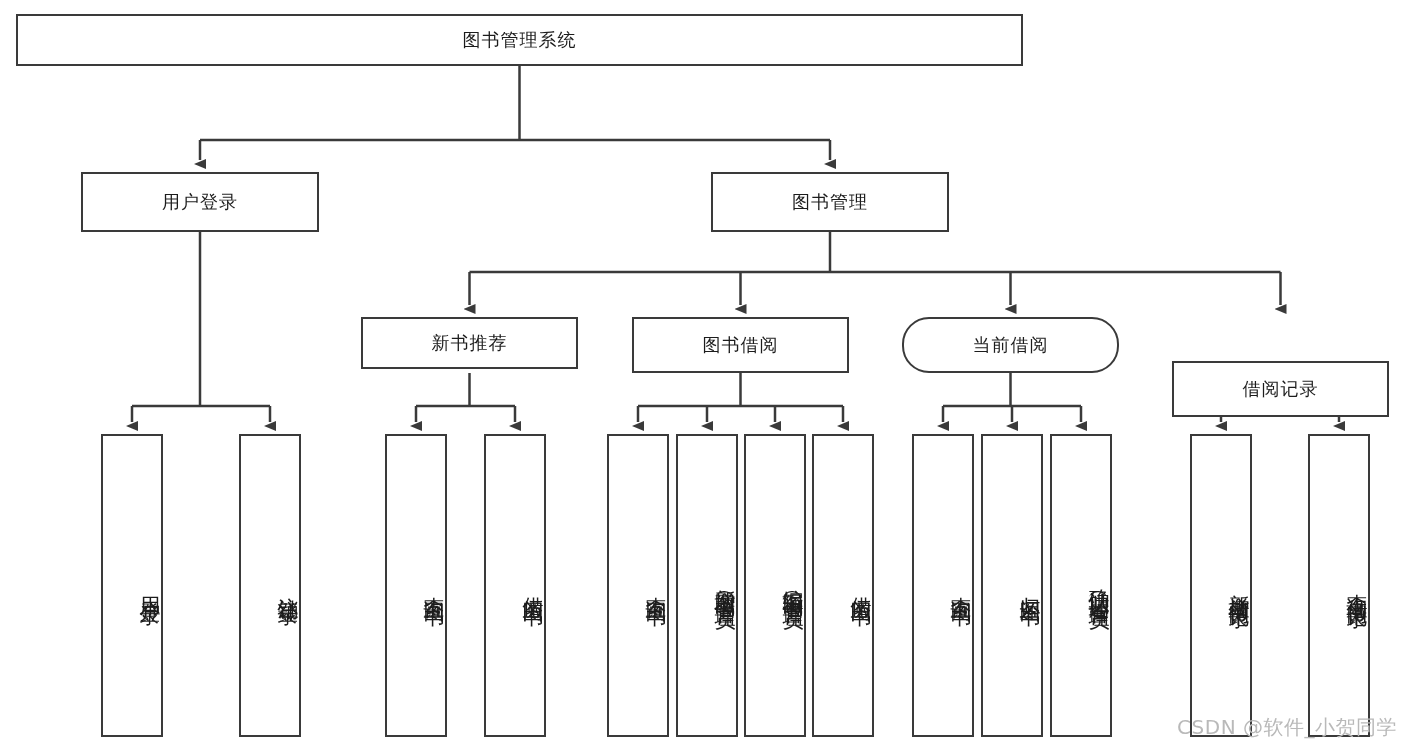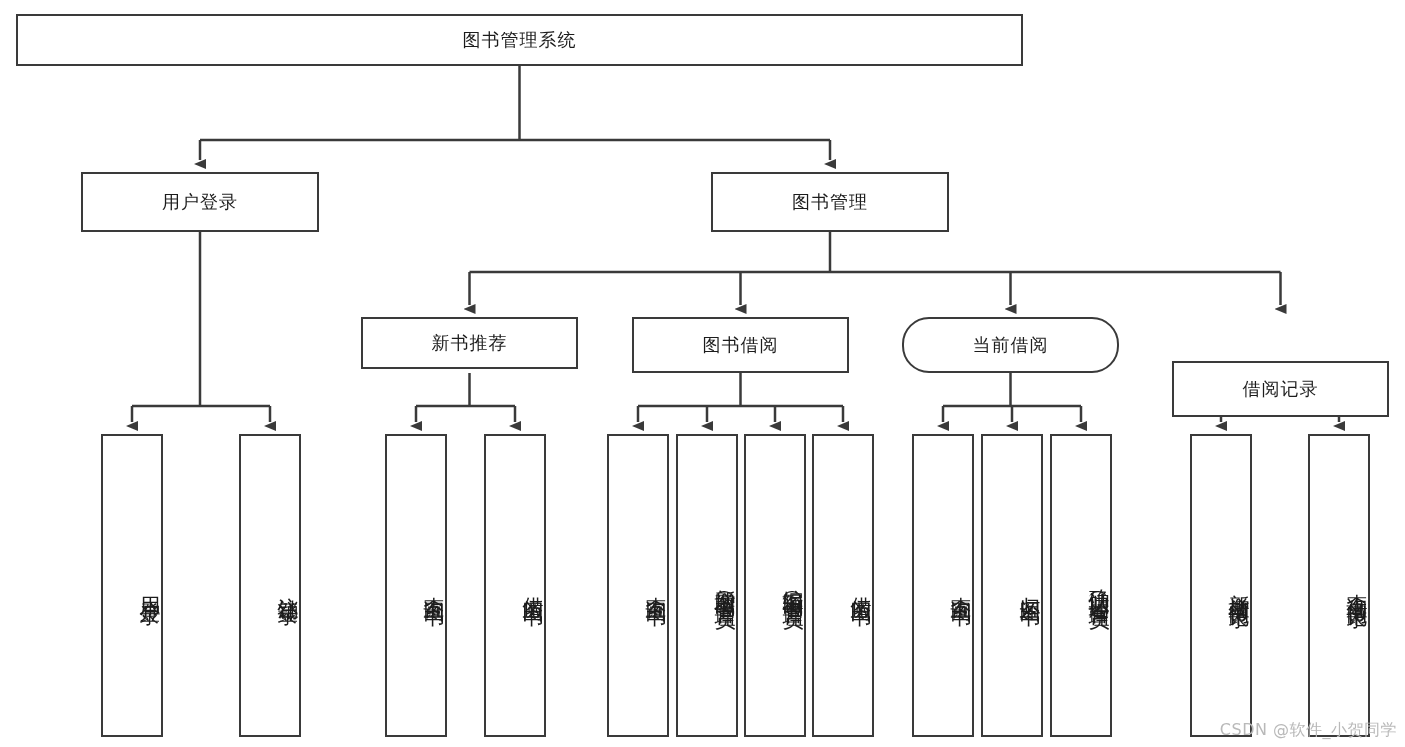--- a/index.html
+++ b/index.html
@@ -55,21 +55,21 @@
     white-space: pre-line;
   }
   .node.vert .label {
     writing-mode: vertical-rl;
     text-orientation: upright;
   }
   #watermark {
     position: absolute;
     right: 8px;
     bottom: 6px;
-    font-size: 16px;
+    font-size: 20px;
     color: #b9b9b9;
     letter-spacing: 0.5px;
     white-space: nowrap;
   }
 </style>
 </head>
 <body>
 
 <div id="stage">
 

